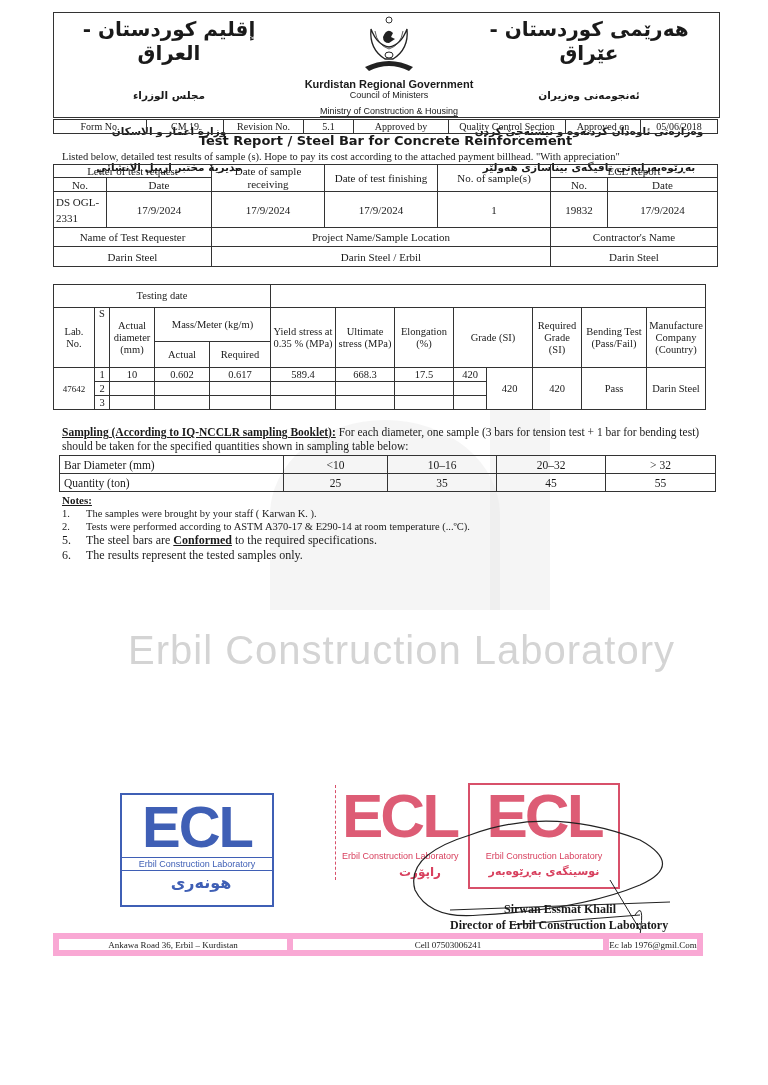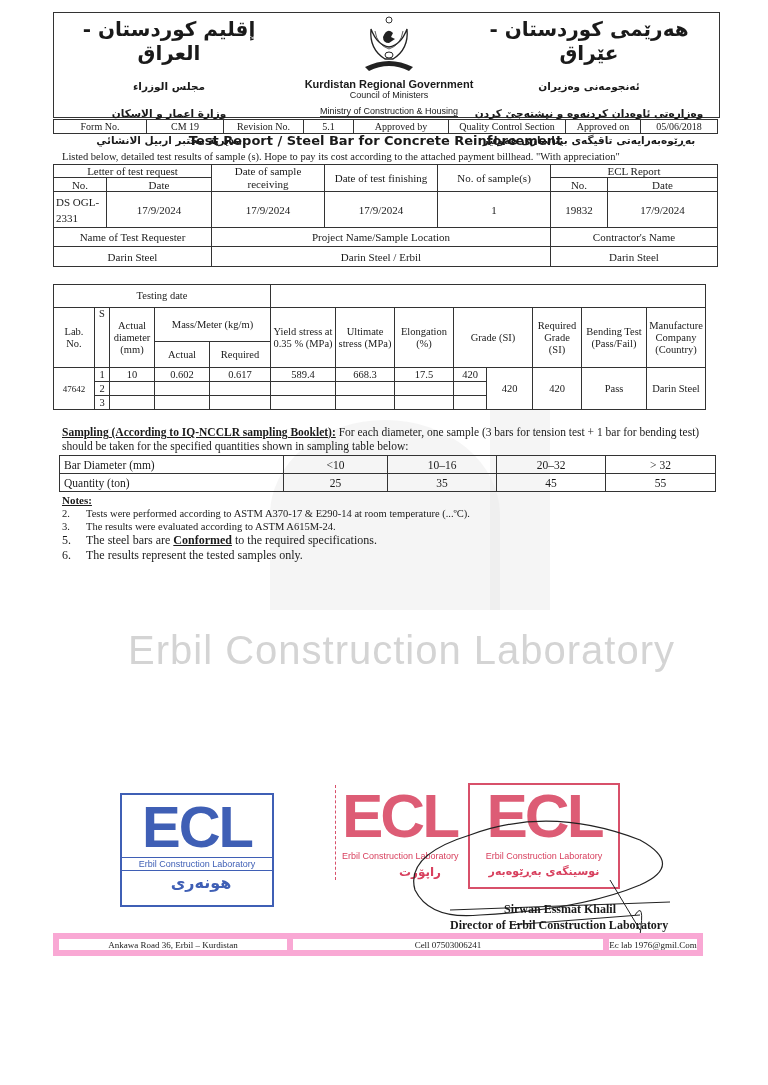--- a/index.html
+++ b/index.html
@@ -5,32 +5,32 @@
   html, body { margin: 0; padding: 0; background: #ffffff; }
   body { width: 768px; height: 1085px; position: relative; overflow: hidden;
          font-family: "Liberation Serif", serif; color: #1a1a1a; }
   .abs { position: absolute; }
 
   
   .hdr { left: 53px; top: 12px; width: 665px; height: 104px; border: 1px solid #333; }
   .hdr .ar-left { position: absolute; left: 0; top: 0; width: 230px; text-align: center; direction: rtl; font-family: "DejaVu Sans", sans-serif; }
   .hdr .ar-right { position: absolute; right: 0; top: 0; width: 260px; text-align: center; direction: rtl; font-family: "DejaVu Sans", sans-serif; }
   .ar-title { font-size: 20px; font-weight: bold; margin-top: 4px; }
-  .ar-line { font-size: 10.5px; font-weight: bold; margin-top: 15px; }
+  .ar-line { font-size: 10.5px; font-weight: bold; margin-top: 24px; }
   .hdr .center { position: absolute; left: 215px; top: 2px; width: 240px; text-align: center; font-family: "Liberation Sans", sans-serif; }
   .emblem { width: 56px; height: 60px; margin: 0 auto; }
   .krg { font-size: 11px; font-weight: bold; margin-top: 3px; }
   .krg-sub { font-size: 9px; line-height: 10px; }
 
   
   table { border-collapse: collapse; }
   .form-row { left: 53px; top: 119px; width: 665px; font-size: 10px; }
   .form-row td { border: 1px solid #333; text-align: center; padding: 0 2px; height: 13px; }
 
-  .title { left: 43px; top: 133px; width: 665px; text-align: center; font-family: "DejaVu Sans", sans-serif; font-weight: bold; font-size: 13px; }
+  .title { left: 53px; top: 133px; width: 665px; text-align: center; font-family: "DejaVu Sans", sans-serif; font-weight: bold; font-size: 13px; }
   .intro { left: 62px; top: 151px; font-size: 10.5px; white-space: nowrap; }
 
   .t1 { left: 53px; top: 164px; width: 665px; font-size: 11px; }
   .t1 td { border: 1px solid #333; text-align: center; padding: 0 2px; }
 
   .t2 { left: 53px; top: 284px; width: 653px; font-size: 10.5px; }
   .t2 td { border: 1px solid #333; text-align: center; padding: 0 2px; line-height: 12px; }
 
   .sampling { left: 62px; top: 425px; width: 650px; font-size: 11.5px; line-height: 14px; }
   .sampling .lead { font-weight: bold; text-decoration: underline; }
@@ -239,22 +239,22 @@
     <td class="c">25</td>
     <td class="c">35</td>
     <td class="c">45</td>
     <td class="c">55</td>
   </tr>
 </tbody>
   </table>
 
 <div class="abs notes-h">Notes:</div>
 <ul class="abs notes">
+  <li><span class="n">1.</span><span>The samples were brought by your staff (   Karwan K. ).</span></li>
   <li><span class="n">2.</span><span>Tests were performed according to </span><span class="b">ASTM A370-17 &amp; E290-14</span><span> at room temperature (...ºC).</span></li>
-  <li><span class="n">3.</span><span>The results were evaluated according to </span><span class="b">ASTM A615M-24.</span></li>
   <li class="big"><span class="n">5.</span><span>The steel bars are </span><span class="bu">Conformed</span><span> to the required specifications.</span></li>
   <li class="big"><span class="n">6.</span><span>The results represent the tested samples only.</span></li>
 </ul>
 
 <div class="abs watermark">Erbil Construction Laboratory</div>
 
 <div class="abs stamp-blue">
   <div class="logo">ECL</div>
   <div class="lbl">Erbil Construction Laboratory</div>
   <div class="kur">هونەری</div>

